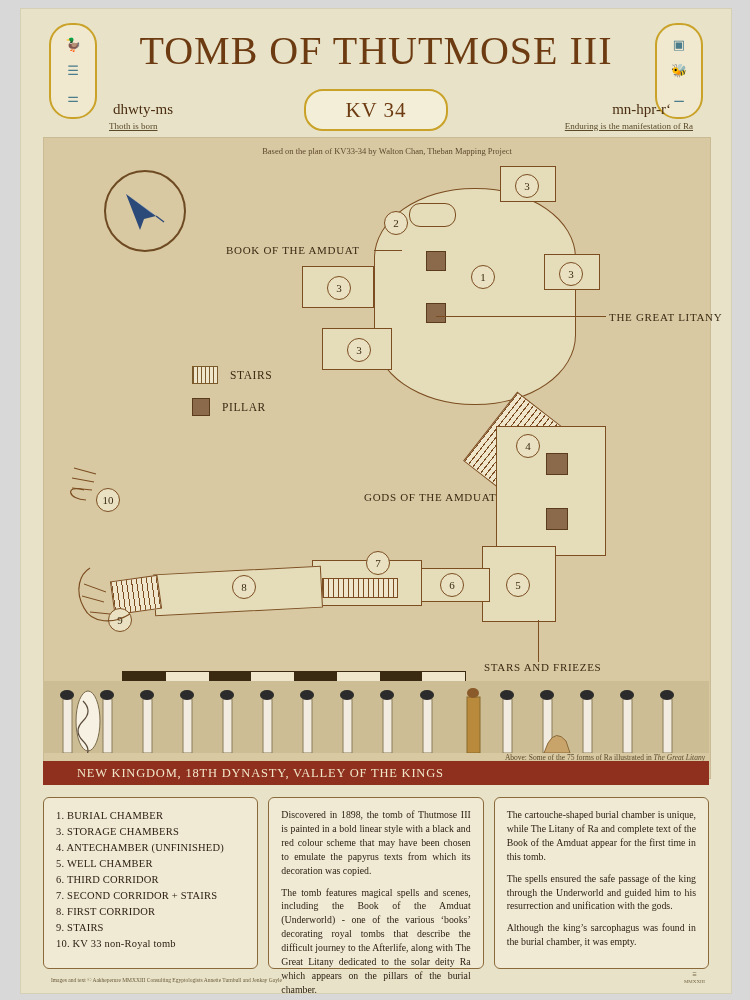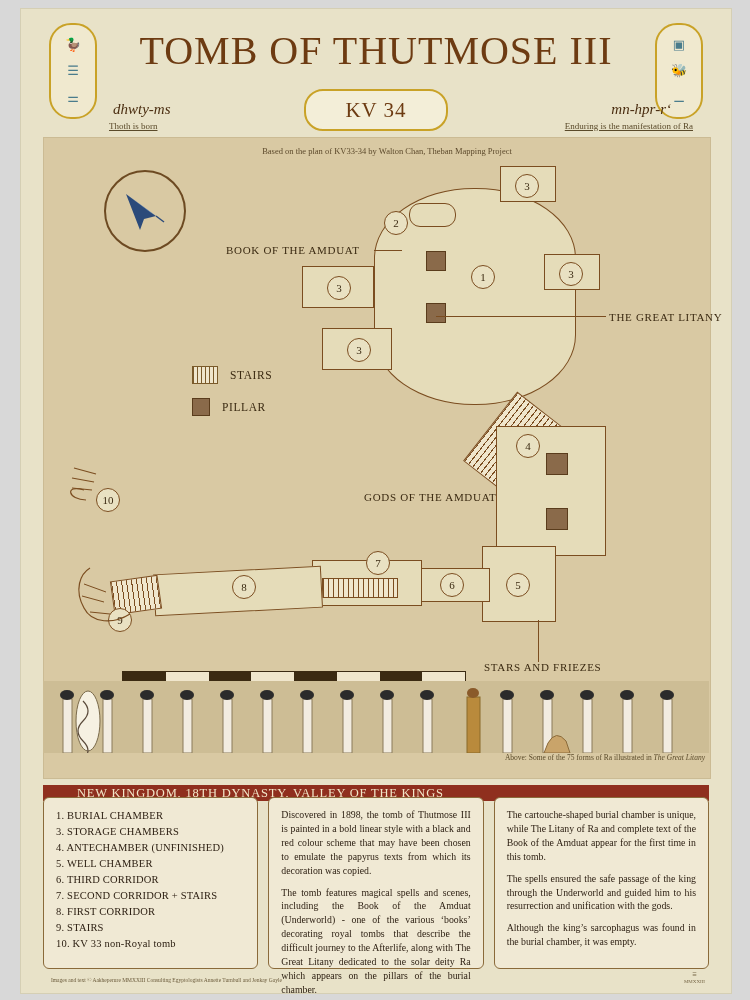--- a/index.html
+++ b/index.html
@@ -11,21 +11,21 @@
   .title{position:absolute;left:0;right:0;top:18px;text-align:center;font-family:"Liberation Serif",serif;
          font-size:40px;letter-spacing:1px;color:#6d3b12;font-weight:400;}
   .cart{position:absolute;width:44px;height:92px;border:2px solid #c9a227;border-radius:22px;background:#f0e9cf;}
   .cart.left{left:28px;top:14px;}
   .cart.right{right:28px;top:14px;}
   .cart .glyphs{position:absolute;left:0;right:0;top:6px;bottom:6px;display:flex;flex-direction:column;
                 align-items:center;justify-content:space-around;color:#4a7c8c;font-size:13px;line-height:1;}
   .kvbox{position:absolute;left:50%;transform:translateX(-50%);top:80px;width:140px;height:38px;border:2px solid #c9a227;
          border-radius:19px;background:#f3eed8;display:flex;align-items:center;justify-content:center;
          font-size:21px;color:#6d3b12;letter-spacing:1px;}
-  .translit{position:absolute;top:92px;font-style:italic;font-size:15px;color:#4a2d10;}
+  .translit{position:absolute;top:92px;font-size:15px;color:#4a2d10;}
   .translit.l{left:92px;}
   .translit.r{right:60px;}
   .transl-sub{position:absolute;top:112px;font-size:9px;color:#5a4a2a;text-decoration:underline;}
   .transl-sub.l{left:88px;}
   .transl-sub.r{right:38px;}
 
   
   .map{position:absolute;left:22px;top:128px;width:666px;height:640px;background:#d9c9a3;border:1px solid #cbbb94;}
   .credit{position:absolute;left:0;right:0;top:8px;text-align:center;font-size:8.5px;color:#5d4a2c;padding-left:20px;}
   .compass{position:absolute;left:60px;top:32px;width:78px;height:78px;border:2px solid #6d4a22;border-radius:50%;}
@@ -47,21 +47,21 @@
   .scalebar{position:absolute;left:78px;top:533px;width:342px;height:10px;border:1px solid #3b2a12;background:#f0e6cc;}
   .scalebar i{position:absolute;top:0;bottom:0;background:#3b2a12;}
   .scalenums{position:absolute;left:70px;top:546px;width:360px;font-size:9.5px;color:#3b2a12;}
   .scalenums span{position:absolute;}
 
   
   .frieze{position:absolute;left:22px;top:672px;width:666px;height:72px;background:#cdbd95;overflow:hidden;}
 
   .bandnote{position:absolute;right:26px;top:744px;font-size:7.5px;color:#5a4a2a;}
   .bandnote i{font-style:italic;}
-  .band{position:absolute;left:22px;top:776px;width:666px;height:16px;background:#8f2f1e;
+  .band{position:absolute;left:22px;top:752px;width:666px;height:24px;background:#8f2f1e;
         display:flex;align-items:center;}
   .band span{color:#f2e6c8;font-size:12.5px;letter-spacing:.8px;margin-left:34px;}
 
   
   .cols{position:absolute;left:22px;top:788px;width:666px;height:172px;display:flex;gap:10px;}
   .col{flex:1;background:#f0e9d4;border:1.5px solid #8a6a3a;border-radius:6px;padding:10px 12px;box-sizing:border-box;}
   .col ol{margin:0;padding:0;list-style:none;}
   .col li{font-size:10.5px;color:#2e2114;letter-spacing:.2px;line-height:1.52;}
   .col p{margin:0 0 8px 0;font-size:9.8px;color:#2e2114;line-height:1.42;text-align:justify;}
 

